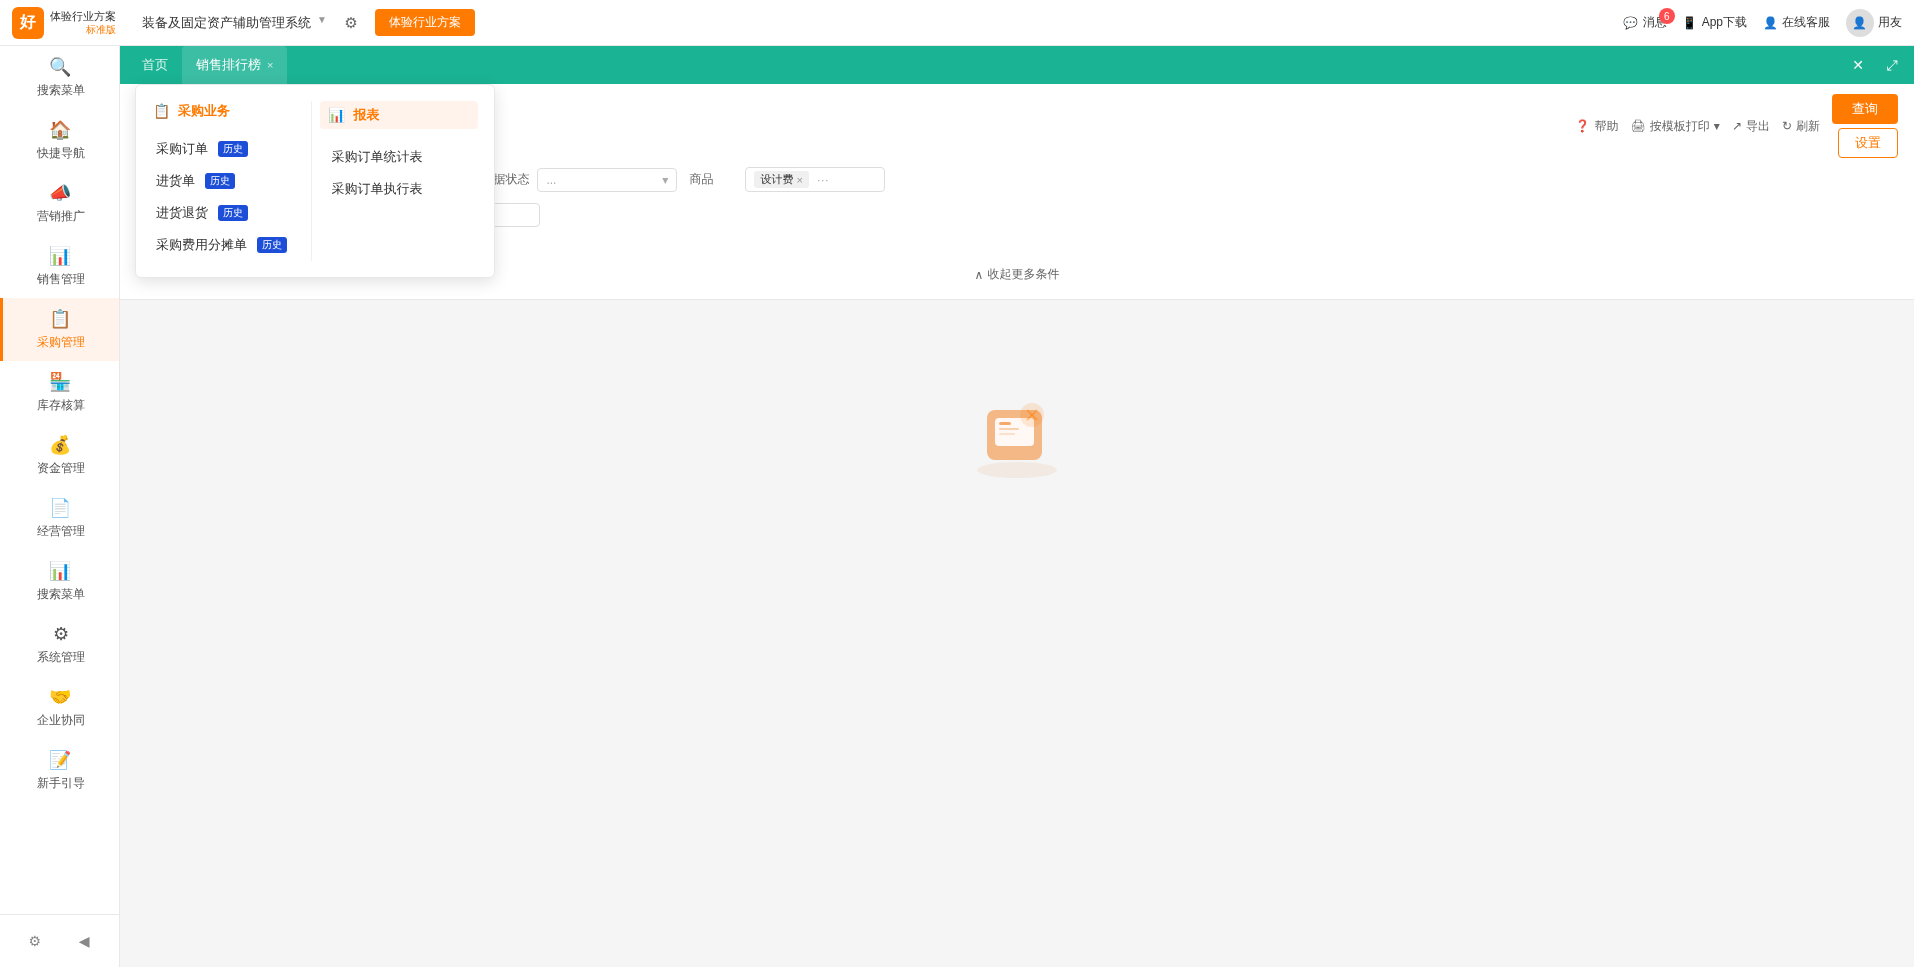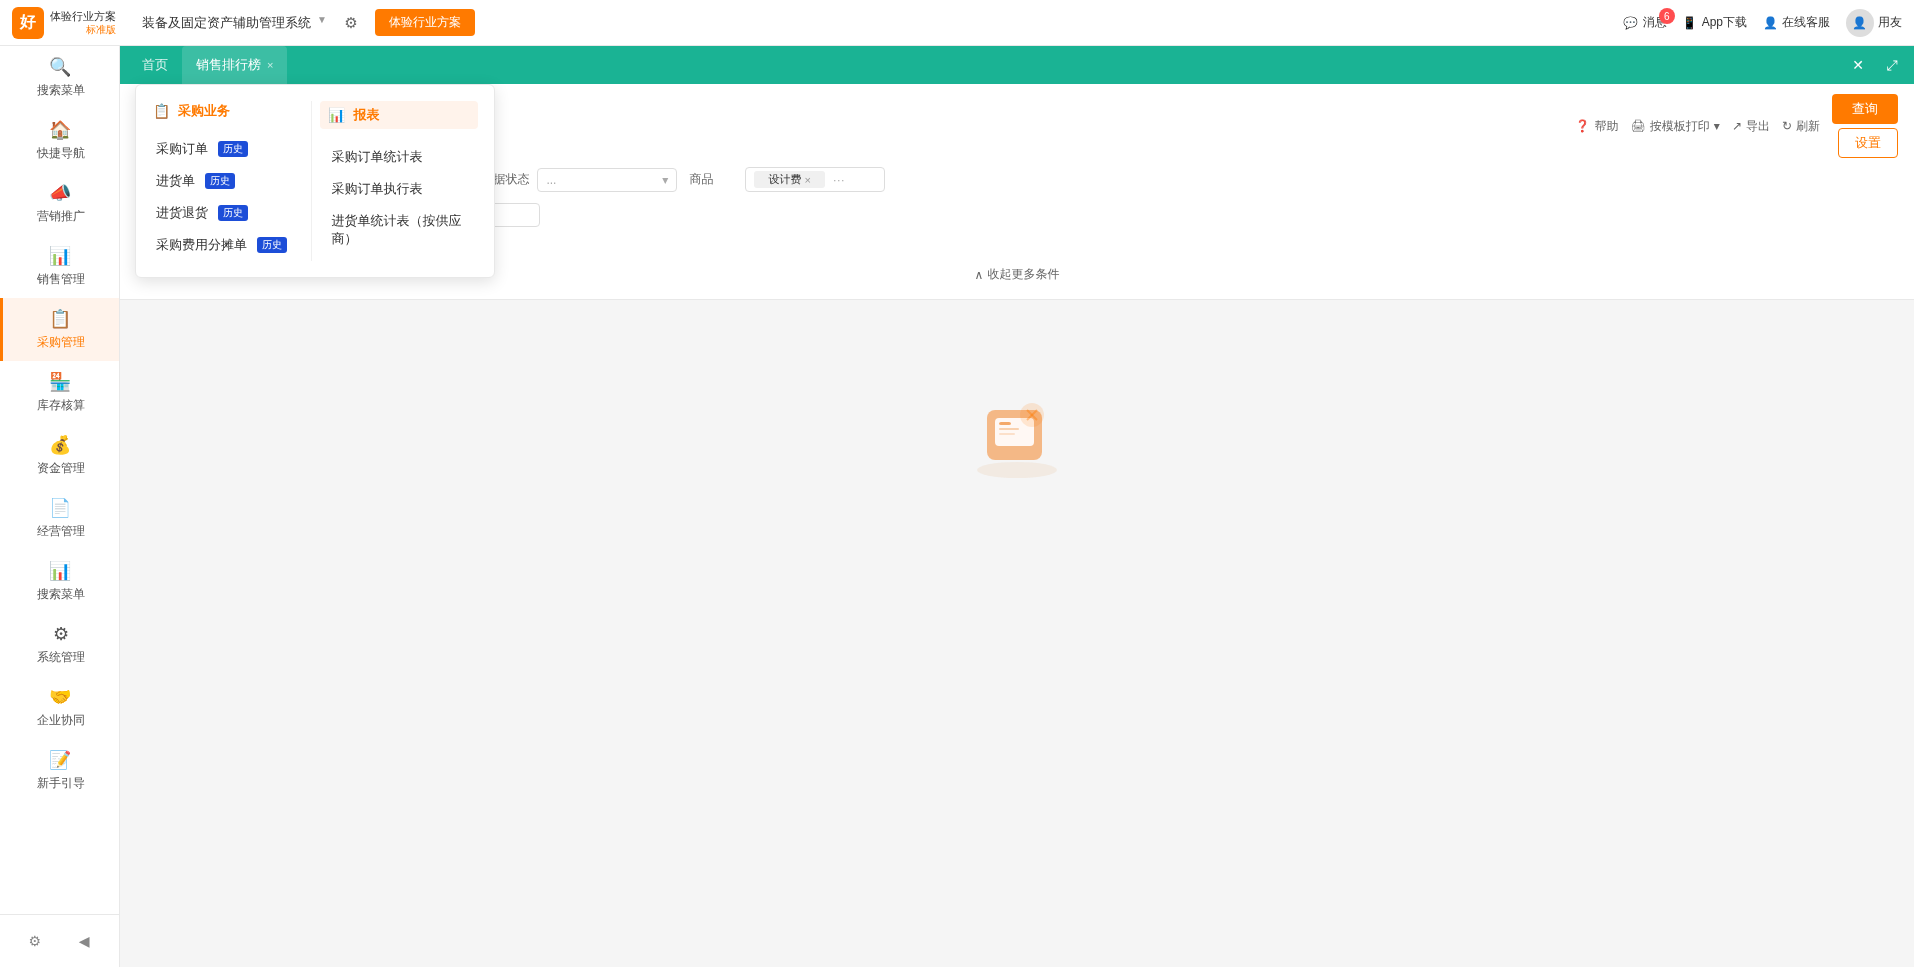--- a/index.html
+++ b/index.html
@@ -256,21 +256,21 @@
       padding: 4px 8px; background: white; cursor: pointer;
     }
     .date-range span { font-size: 12px; color: #333; }
     .tag-input {
       display: flex; align-items: center; gap: 4px;
       border: 1px solid #ddd; border-radius: 4px;
       padding: 3px 8px; background: white; min-width: 120px;
     }
     .tag {
       background: #f0f0f0; border-radius: 3px;
-      padding: 1px 14px; font-size: 11px; color: #333;
+      padding: 1px 6px; font-size: 11px; color: #333;
       display: flex; align-items: center; gap: 3px;
     }
     .tag .x { cursor: pointer; color: #999; }
     .collapse-btn {
       width: 100%;
       text-align: center;
       padding: 6px;
       color: #666; font-size: 12px; cursor: pointer;
       display: flex; align-items: center; justify-content: center; gap: 4px;
     }
@@ -596,17 +596,14 @@
     <div class="menu-section-header">
       <span class="menu-section-icon">📊</span>
       <span>报表</span>
     </div>
     <div class="menu-item">
       <span>采购订单统计表</span>
     </div>
     <div class="menu-item">
       <span>采购订单执行表</span>
     </div>
-    <div class="menu-item">
-      <span>进货单统计表（按供应商）</span>
-    </div>
   </div>
 </div>
 
 </body></html>

